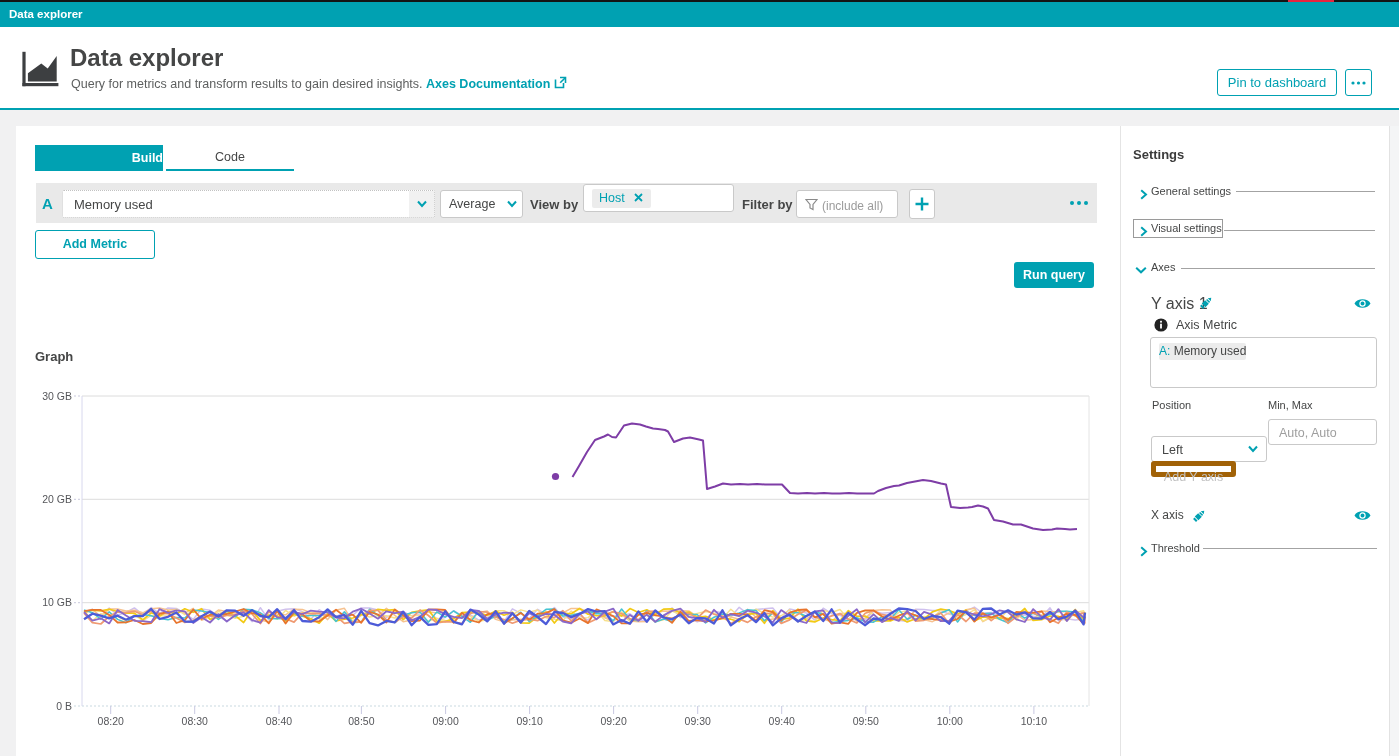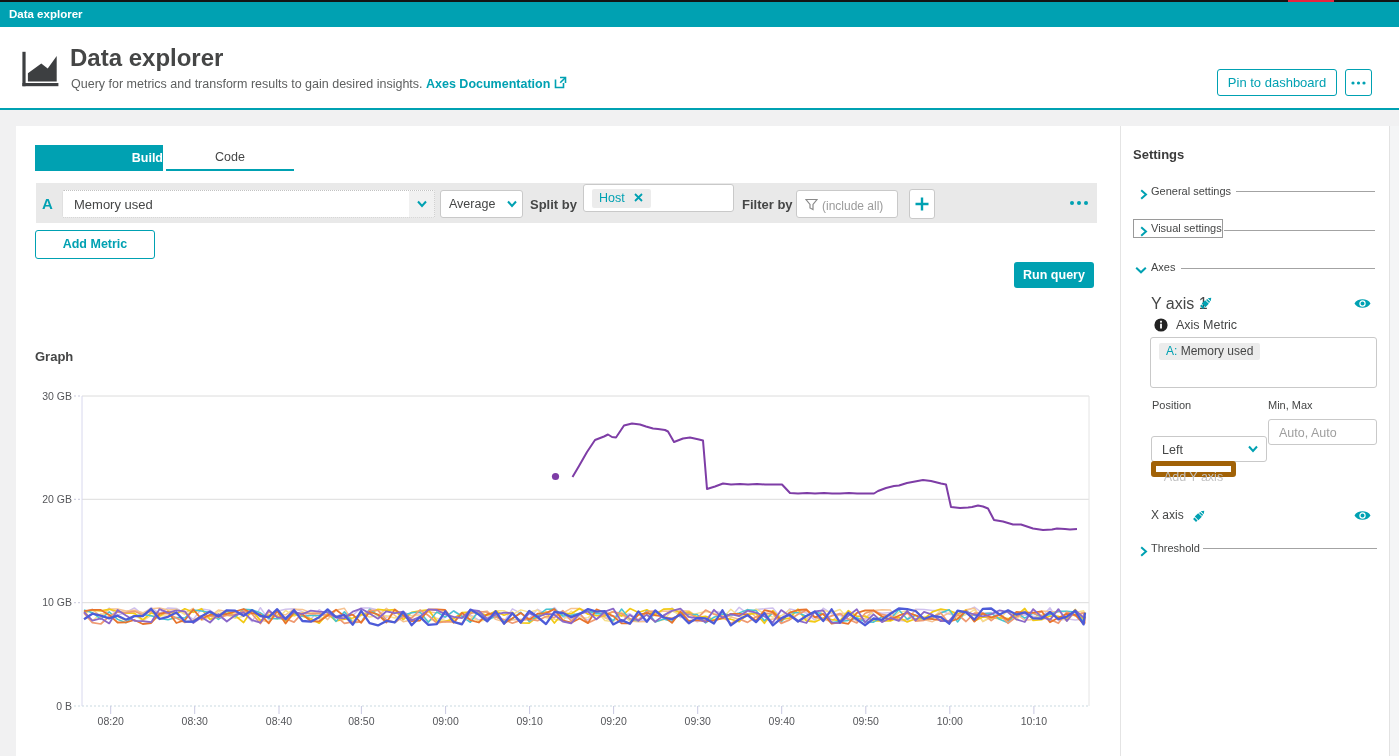--- a/index.html
+++ b/index.html
@@ -48,21 +48,21 @@
     <div style="position:absolute;right:0;top:0;width:25px;height:26px;background:#f1f1f1;text-align:center;padding-top:6px"><svg width="14" height="14" viewBox="0 0 14 14">
         <path d="M3 4.5 L7 9 L11 4.5" stroke="#00a1b2" stroke-width="2" fill="none"></path>
       </svg></div>
   </div>
 <div class="sel" style="left:440px;top:190px;width:83px;height:28px">
     <span style="position:absolute;left:8px;top:6px;font-size:12.5px;color:#454646">Average</span>
     <span style="position:absolute;right:3px;top:6px"><svg width="14" height="14" viewBox="0 0 14 14">
         <path d="M3 4.5 L7 9 L11 4.5" stroke="#00a1b2" stroke-width="2" fill="none"></path>
       </svg></span>
   </div>
-<div class="lbl" style="left:530px;top:197px">Split by</div>
+<div class="lbl" style="left:530px;top:197px">View by</div>
 <div class="sel" style="left:583px;top:184px;width:151px;height:28px">
     <div style="position:absolute;left:8px;top:4px;height:19px;background:#ececec;border-radius:2px;padding:0 7px;line-height:19px;font-size:12.5px;color:#00a1b2">Host<svg width="11" height="11" viewBox="0 0 11 11" style="margin-left:8px;vertical-align:-1px">
         <path d="M2 2 L9 9 M9 2 L2 9" stroke="#00a1b2" stroke-width="1.8"></path>
       </svg></div>
   </div>
 <div class="lbl" style="left:742px;top:197px">Filter by</div>
 <div class="sel" style="left:796px;top:190px;width:102px;height:28px">
     <svg width="13" height="13" viewBox="0 0 13 13" style="position:absolute;left:8px;top:7px">
       <path d="M1 1.5 L12 1.5 L8 6.5 L8 11.5 L5 10 L5 6.5 Z" stroke="#8a8a8a" stroke-width="1.2" fill="none"></path>
     </svg>
@@ -159,21 +159,21 @@
       <path d="M0.5 6.5 C3.2 0.9 13.8 0.9 16.5 6.5 C13.8 12.1 3.2 12.1 0.5 6.5 Z" fill="#00a1b2"></path>
       <circle cx="8.5" cy="6.5" r="2.6" fill="none" stroke="#fff" stroke-width="1.2"></circle>
     </svg></span>
 <span class="abs" style="left:1154px;top:318px"><svg width="14" height="14" viewBox="0 0 14 14">
       <circle cx="7" cy="7" r="6.6" fill="#222"></circle>
       <rect x="6.1" y="5.7" width="1.8" height="4.8" fill="#fff"></rect>
       <rect x="6.1" y="2.8" width="1.8" height="1.8" fill="#fff"></rect>
     </svg></span>
 <div class="abs" style="left:1176px;top:318px;font-size:12.5px;color:#454646">Axis Metric</div>
 <div class="abs" style="left:1150px;top:337px;width:227px;height:51px;border:1px solid #c9c9c9;border-radius:3px;background:#fff">
-    <div style="position:absolute;left:8px;top:5px;height:17px;background:#ececec;border-radius:2px;padding:0 7px;line-height:17px;font-size:12px"><span style="color:#00a1b2">A:</span> <span style="color:#454646">Memory used</span></div>
+    <div style="position:absolute;left:8px;top:5px;height:17px;background:#ececec;border-radius:2px;padding:0 0;line-height:17px;font-size:12px"><span style="color:#00a1b2">A:</span> <span style="color:#454646">Memory used</span></div>
   </div>
 <div class="abs" style="left:1152px;top:399px;font-size:11px;color:#454646">Position</div>
 <div class="abs" style="left:1268px;top:399px;font-size:11px;color:#454646">Min, Max</div>
 <div class="sel" style="left:1151px;top:436px;width:116px;height:26px">
     <span style="position:absolute;left:10px;top:6px;font-size:12.5px;color:#454646">Left</span>
     <span style="position:absolute;right:6px;top:5px"><svg width="14" height="14" viewBox="0 0 14 14">
         <path d="M3 4.5 L7 9 L11 4.5" stroke="#00a1b2" stroke-width="2" fill="none"></path>
       </svg></span>
   </div>
 <div class="sel" style="left:1268px;top:419px;width:109px;height:26px">

